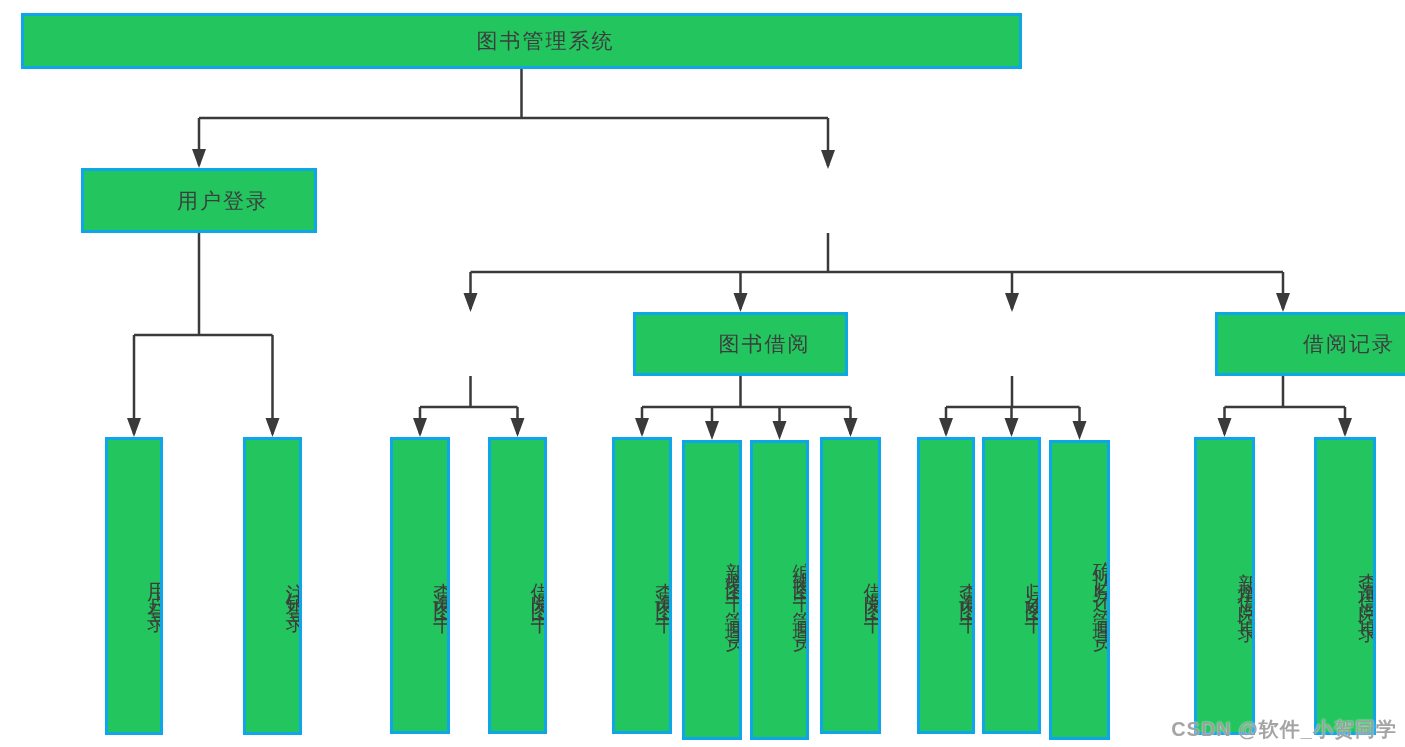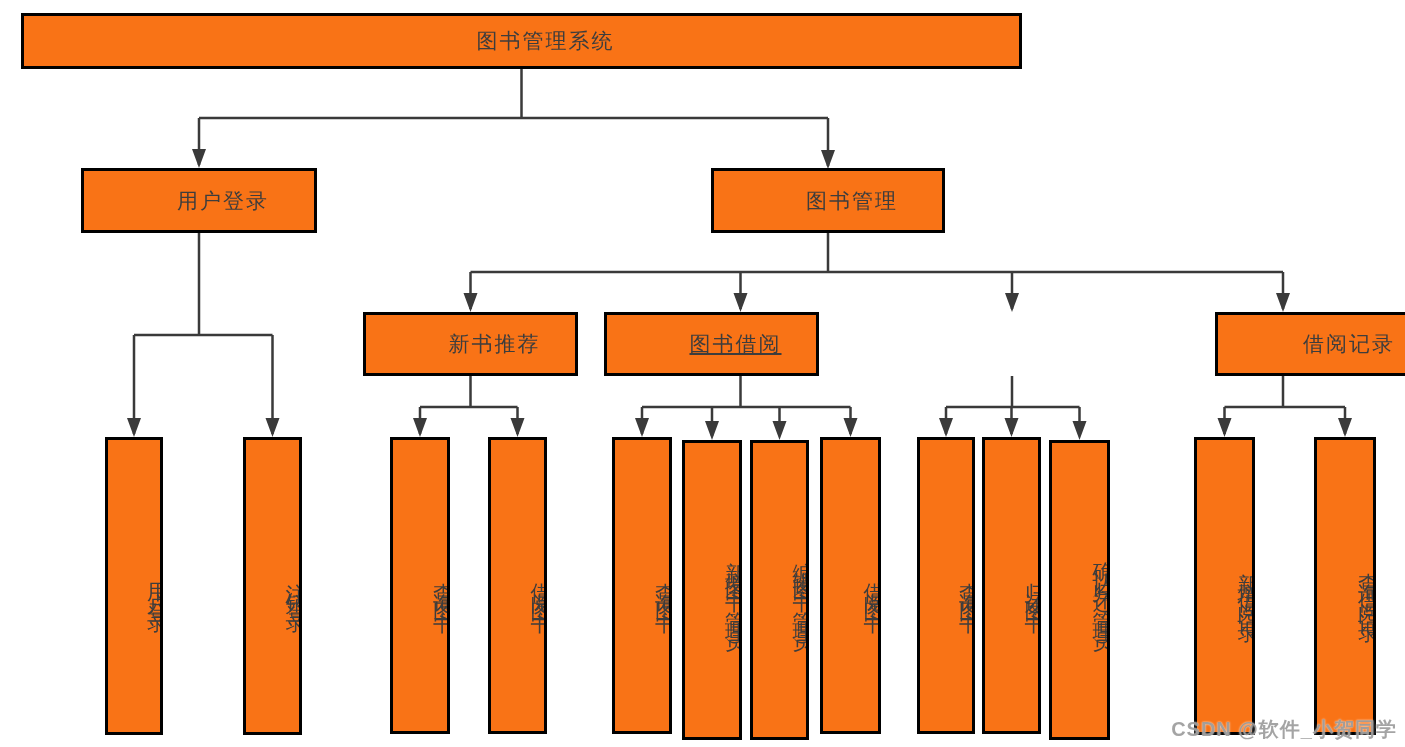--- a/index.html
+++ b/index.html
@@ -10,22 +10,22 @@
     background: #ffffff;
     font-family: "Liberation Sans", sans-serif;
     overflow: hidden;
   }
   .wires { position: absolute; left: 0; top: 0; width: 1405px; height: 747px; }
   .wires .l { fill: none; stroke: #3a3a3a; stroke-width: 2.5; }
   .wires .a { fill: #3a3a3a; stroke: none; }
   .node {
     position: absolute;
     box-sizing: border-box;
-    background: #f97316;
-    border: 3px solid #000000;
+    background: #22c55e;
+    border: 3px solid #0ea5e9;
     display: flex;
     align-items: center;
     justify-content: center;
     color: #3d3d3d;
     font-size: 21px;
     letter-spacing: 2px;
     white-space: nowrap;
     overflow: hidden;
     padding-left: 48px;
   }
@@ -83,24 +83,22 @@
     </g>
     <g>
       <path class="l" d="M1283 376 V407 M1224.5 407 H1345 M1224.5 407 V434 M1345 407 V434"></path>
       <path class="a" d="M1224.5 437 l-7 -19 h14 z M1345 437 l-7 -19 h14 z"></path>
     </g>
   </svg>
 
   <div class="node" style="left:21px; top:13px; width:1001px; height:56px;">图书管理系统</div>
 
   <div class="node" style="left:81px; top:168px; width:236px; height:65px;">用户登录</div>
-  <div class="node" style="left:711px; top:168px; width:234px; height:65px;">图书管理</div>
 
-  <div class="node" style="left:363px; top:312px; width:215px; height:64px;">新书推荐</div>
-  <div class="node" style="left:604px; top:312px; width:215px; height:64px;text-decoration:underline;">图书借阅</div>
+  <div class="node" style="left:633px; top:312px; width:215px; height:64px;">图书借阅</div>
   <div class="node" style="left:1173px; top:312px; width:220px; height:64px;margin-left:42px;">借阅记录</div>
 
   <div class="node vnode" style="left:105px; top:437px; width:58px; height:298px;">
     <span class="vtext">用户登录</span>
   </div>
   <div class="node vnode" style="left:243px; top:437px; width:59px; height:298px;">
     <span class="vtext">注销登录</span>
   </div>
 
   <div class="node vnode" style="left:390px; top:437px; width:60px; height:297px;">

